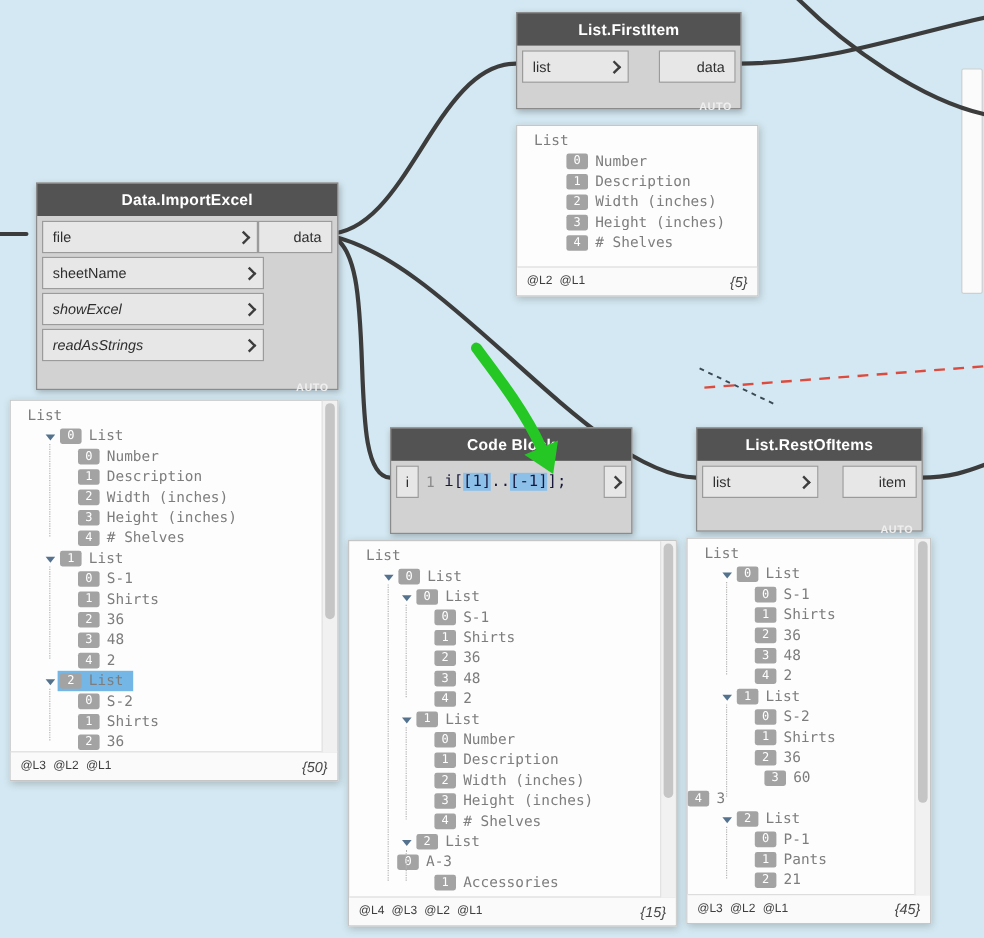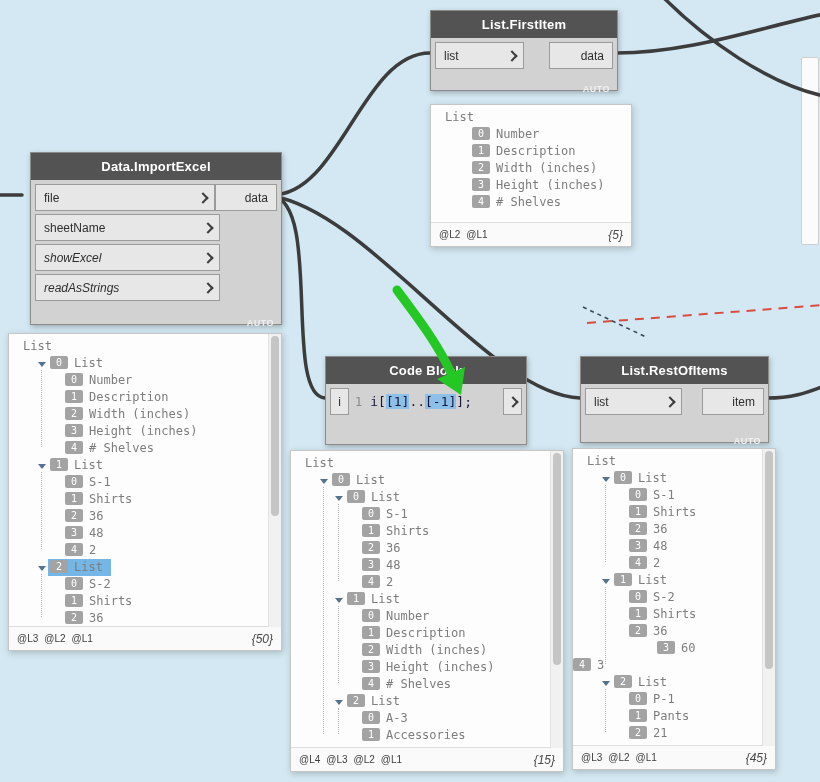--- a/index.html
+++ b/index.html
@@ -221,21 +221,21 @@
         <div class="trow" style="padding-left: 71px;"><span class="tbadge">4</span><span class="tval">2</span></div>
         <div class="vline" style="left: 47px; top: 53px; height: 77px;"></div>
         <div class="trow" style="padding-left: 44px;"><span class="tarr"></span><span class="tbadge">1</span><span class="tval">List</span></div>
         <div class="trow" style="padding-left: 71px;"><span class="tbadge">0</span><span class="tval">Number</span></div>
         <div class="trow" style="padding-left: 71px;"><span class="tbadge">1</span><span class="tval">Description</span></div>
         <div class="trow" style="padding-left: 71px;"><span class="tbadge">2</span><span class="tval">Width (inches)</span></div>
         <div class="trow" style="padding-left: 71px;"><span class="tbadge">3</span><span class="tval">Height (inches)</span></div>
         <div class="trow" style="padding-left: 71px;"><span class="tbadge">4</span><span class="tval"># Shelves</span></div>
         <div class="vline" style="left: 47px; top: 155px; height: 77px;"></div>
         <div class="trow" style="padding-left: 44px;"><span class="tarr"></span><span class="tbadge">2</span><span class="tval">List</span></div>
-        <div class="trow" style="padding-left: 71px;"><span class="tbadge">0</span><span class="tval">A-3</span></div>
+        <div class="trow" style="padding-left: 40px;"><span class="tbadge">0</span><span class="tval">A-3</span></div>
         <div class="trow" style="padding-left: 71px;"><span class="tbadge">1</span><span class="tval">Accessories</span></div>
         <div class="vline" style="left: 47px; top: 257px; height: 26px;"></div>
         <div class="vline" style="left: 32px; top: 36px; height: 247px;"></div>
       </div>
     <div class="sbar">
       <div class="sthumb" style="height:212px;"></div>
     </div>
     <div class="pfooter">
       <span class="lvls">
           <span class="lvl">@L4</span>
@@ -254,21 +254,21 @@
         <div class="trow" style="padding-left: 56px;"><span class="tbadge">0</span><span class="tval">S-1</span></div>
         <div class="trow" style="padding-left: 56px;"><span class="tbadge">1</span><span class="tval">Shirts</span></div>
         <div class="trow" style="padding-left: 56px;"><span class="tbadge">2</span><span class="tval">36</span></div>
         <div class="trow" style="padding-left: 56px;"><span class="tbadge">3</span><span class="tval">48</span></div>
         <div class="trow" style="padding-left: 56px;"><span class="tbadge">4</span><span class="tval">2</span></div>
         <div class="vline" style="left: 32px; top: 36px; height: 77px;"></div>
         <div class="trow" style="padding-left: 29px;"><span class="tarr"></span><span class="tbadge">1</span><span class="tval">List</span></div>
         <div class="trow" style="padding-left: 56px;"><span class="tbadge">0</span><span class="tval">S-2</span></div>
         <div class="trow" style="padding-left: 56px;"><span class="tbadge">1</span><span class="tval">Shirts</span></div>
         <div class="trow" style="padding-left: 56px;"><span class="tbadge">2</span><span class="tval">36</span></div>
-        <div class="trow" style="padding-left: 84px;"><span class="tbadge">3</span><span class="tval">60</span></div>
+        <div class="trow" style="padding-left: 64px;"><span class="tbadge">3</span><span class="tval">60</span></div>
         <div class="trow" style=""><span class="tbadge">4</span><span class="tval">3</span></div>
         <div class="vline" style="left: 32px; top: 138px; height: 77px;"></div>
         <div class="trow" style="padding-left: 29px;"><span class="tarr"></span><span class="tbadge">2</span><span class="tval">List</span></div>
         <div class="trow" style="padding-left: 56px;"><span class="tbadge">0</span><span class="tval">P-1</span></div>
         <div class="trow" style="padding-left: 56px;"><span class="tbadge">1</span><span class="tval">Pants</span></div>
         <div class="trow" style="padding-left: 56px;"><span class="tbadge">2</span><span class="tval">21</span></div>
         <div class="vline" style="left: 32px; top: 240px; height: 43px;"></div>
       </div>
     <div class="sbar">
       <div class="sthumb" style="height:218px;"></div>

